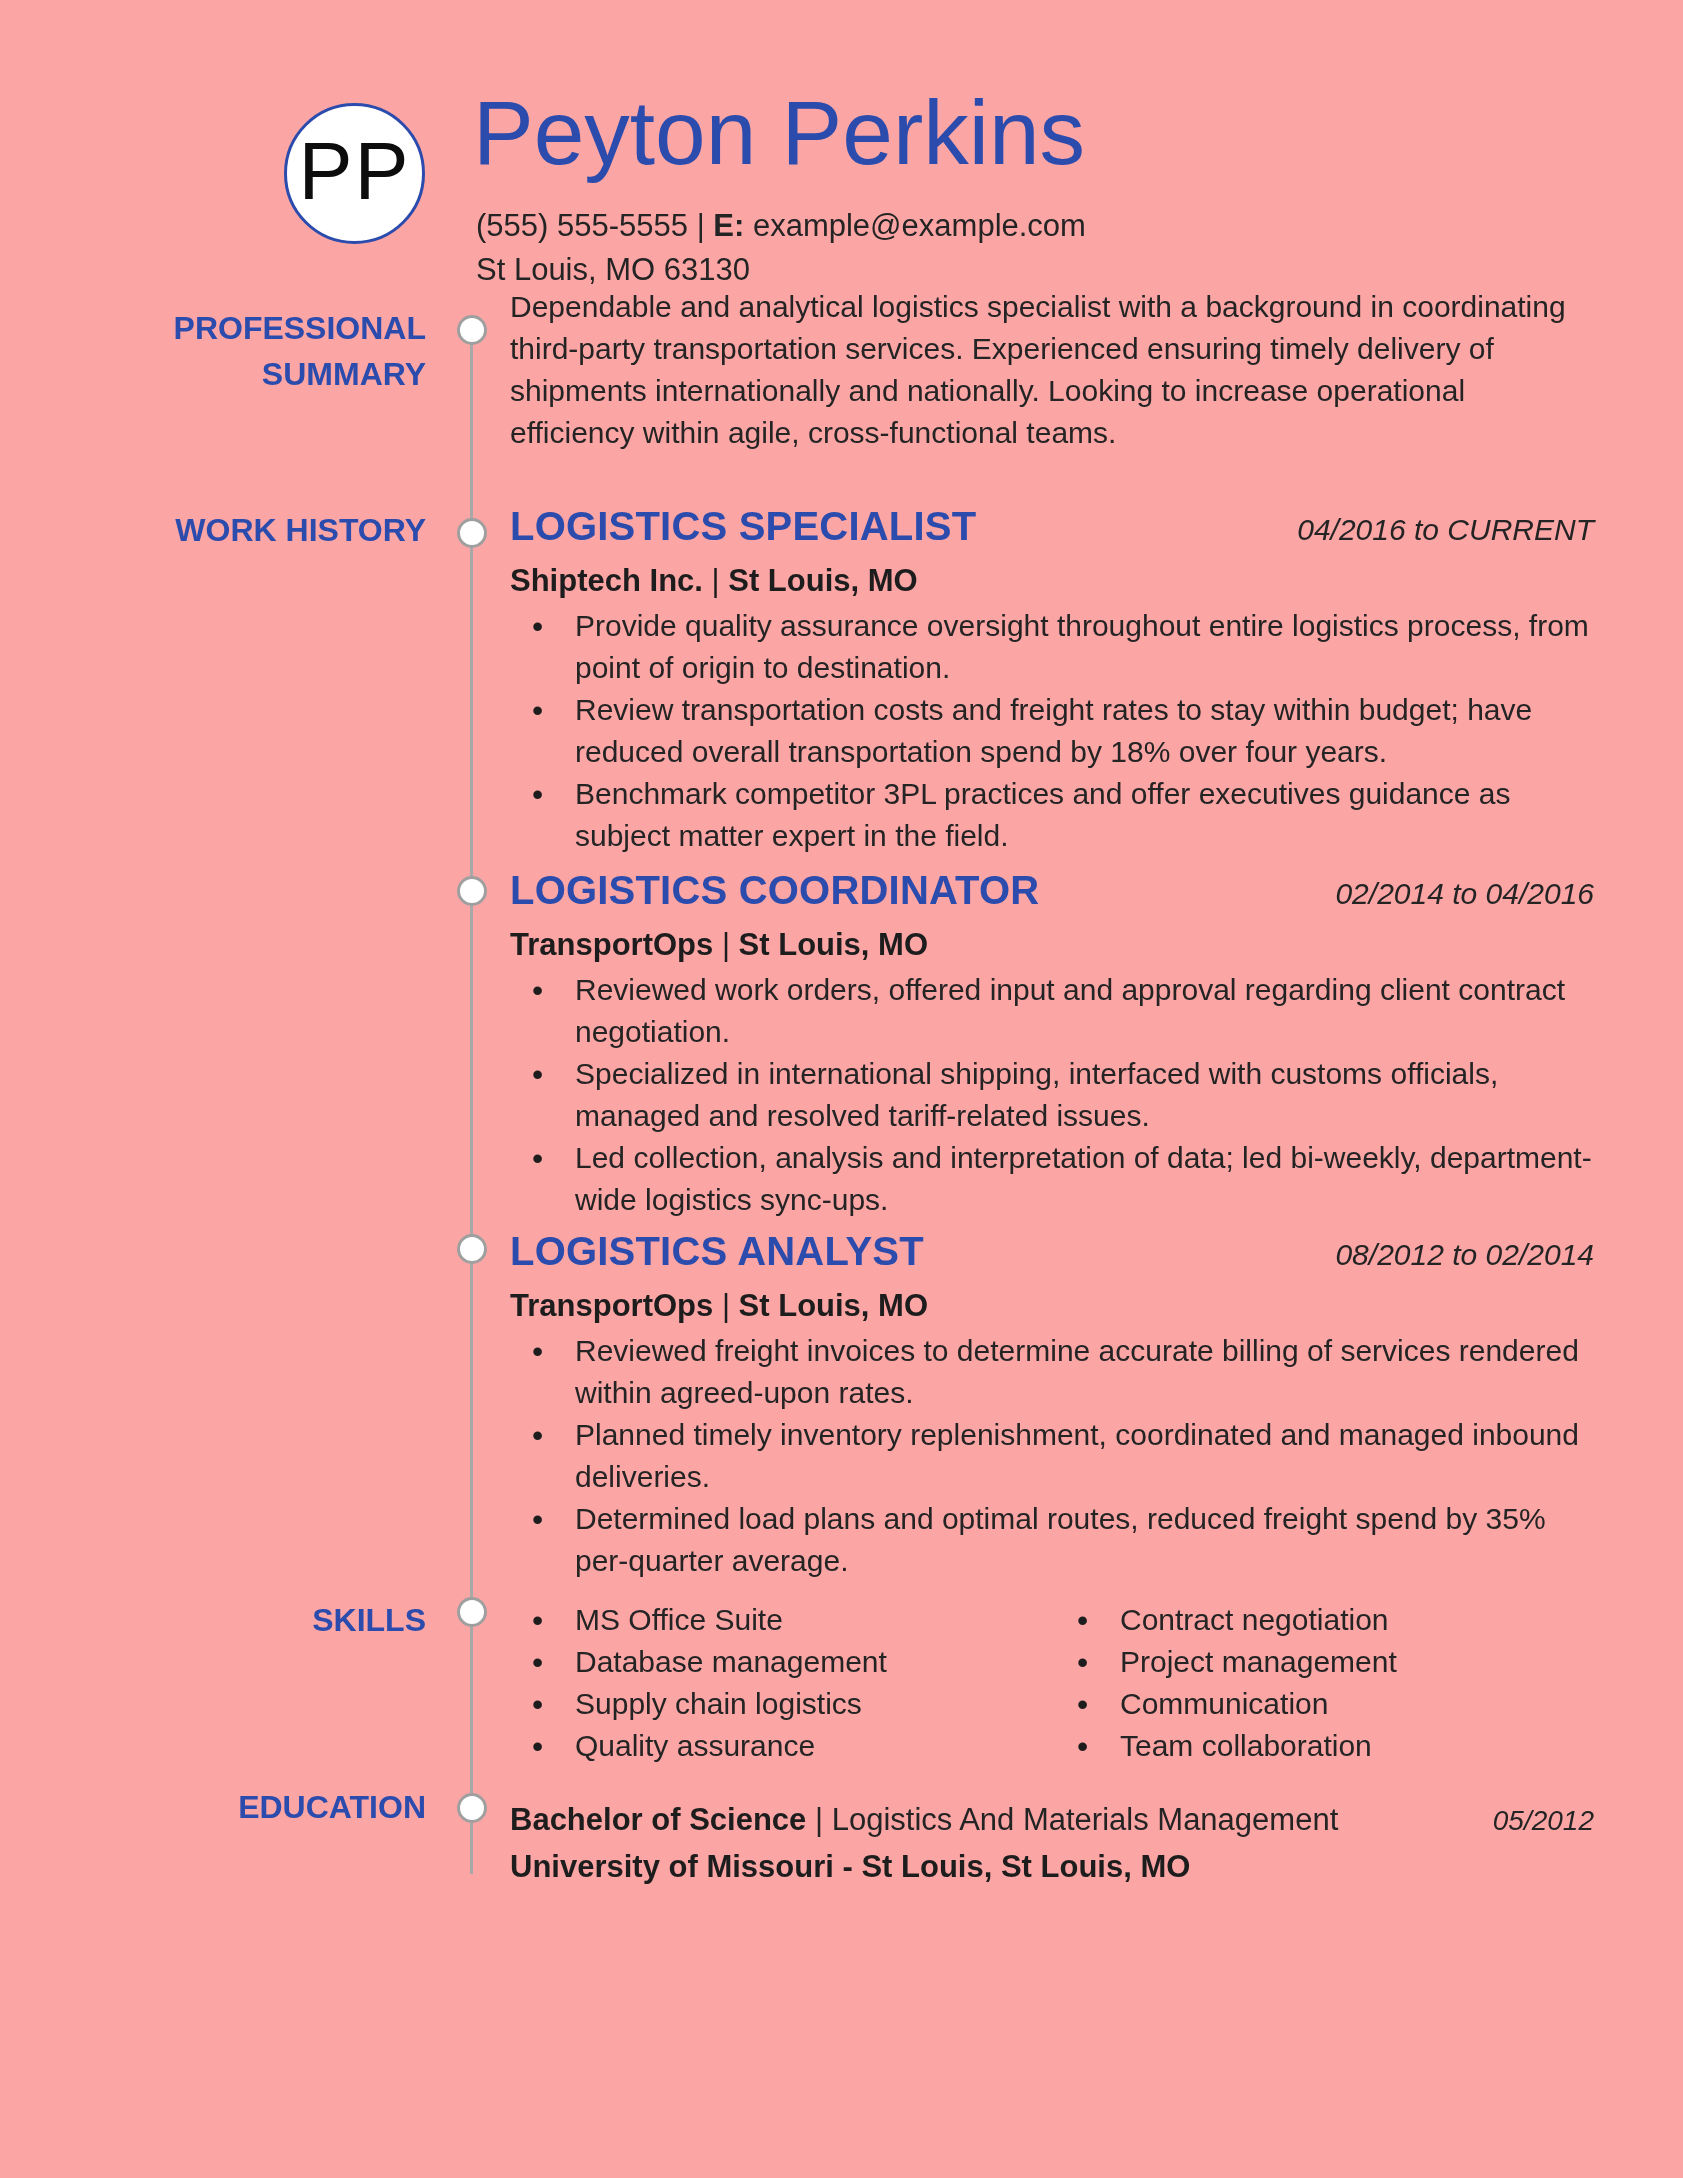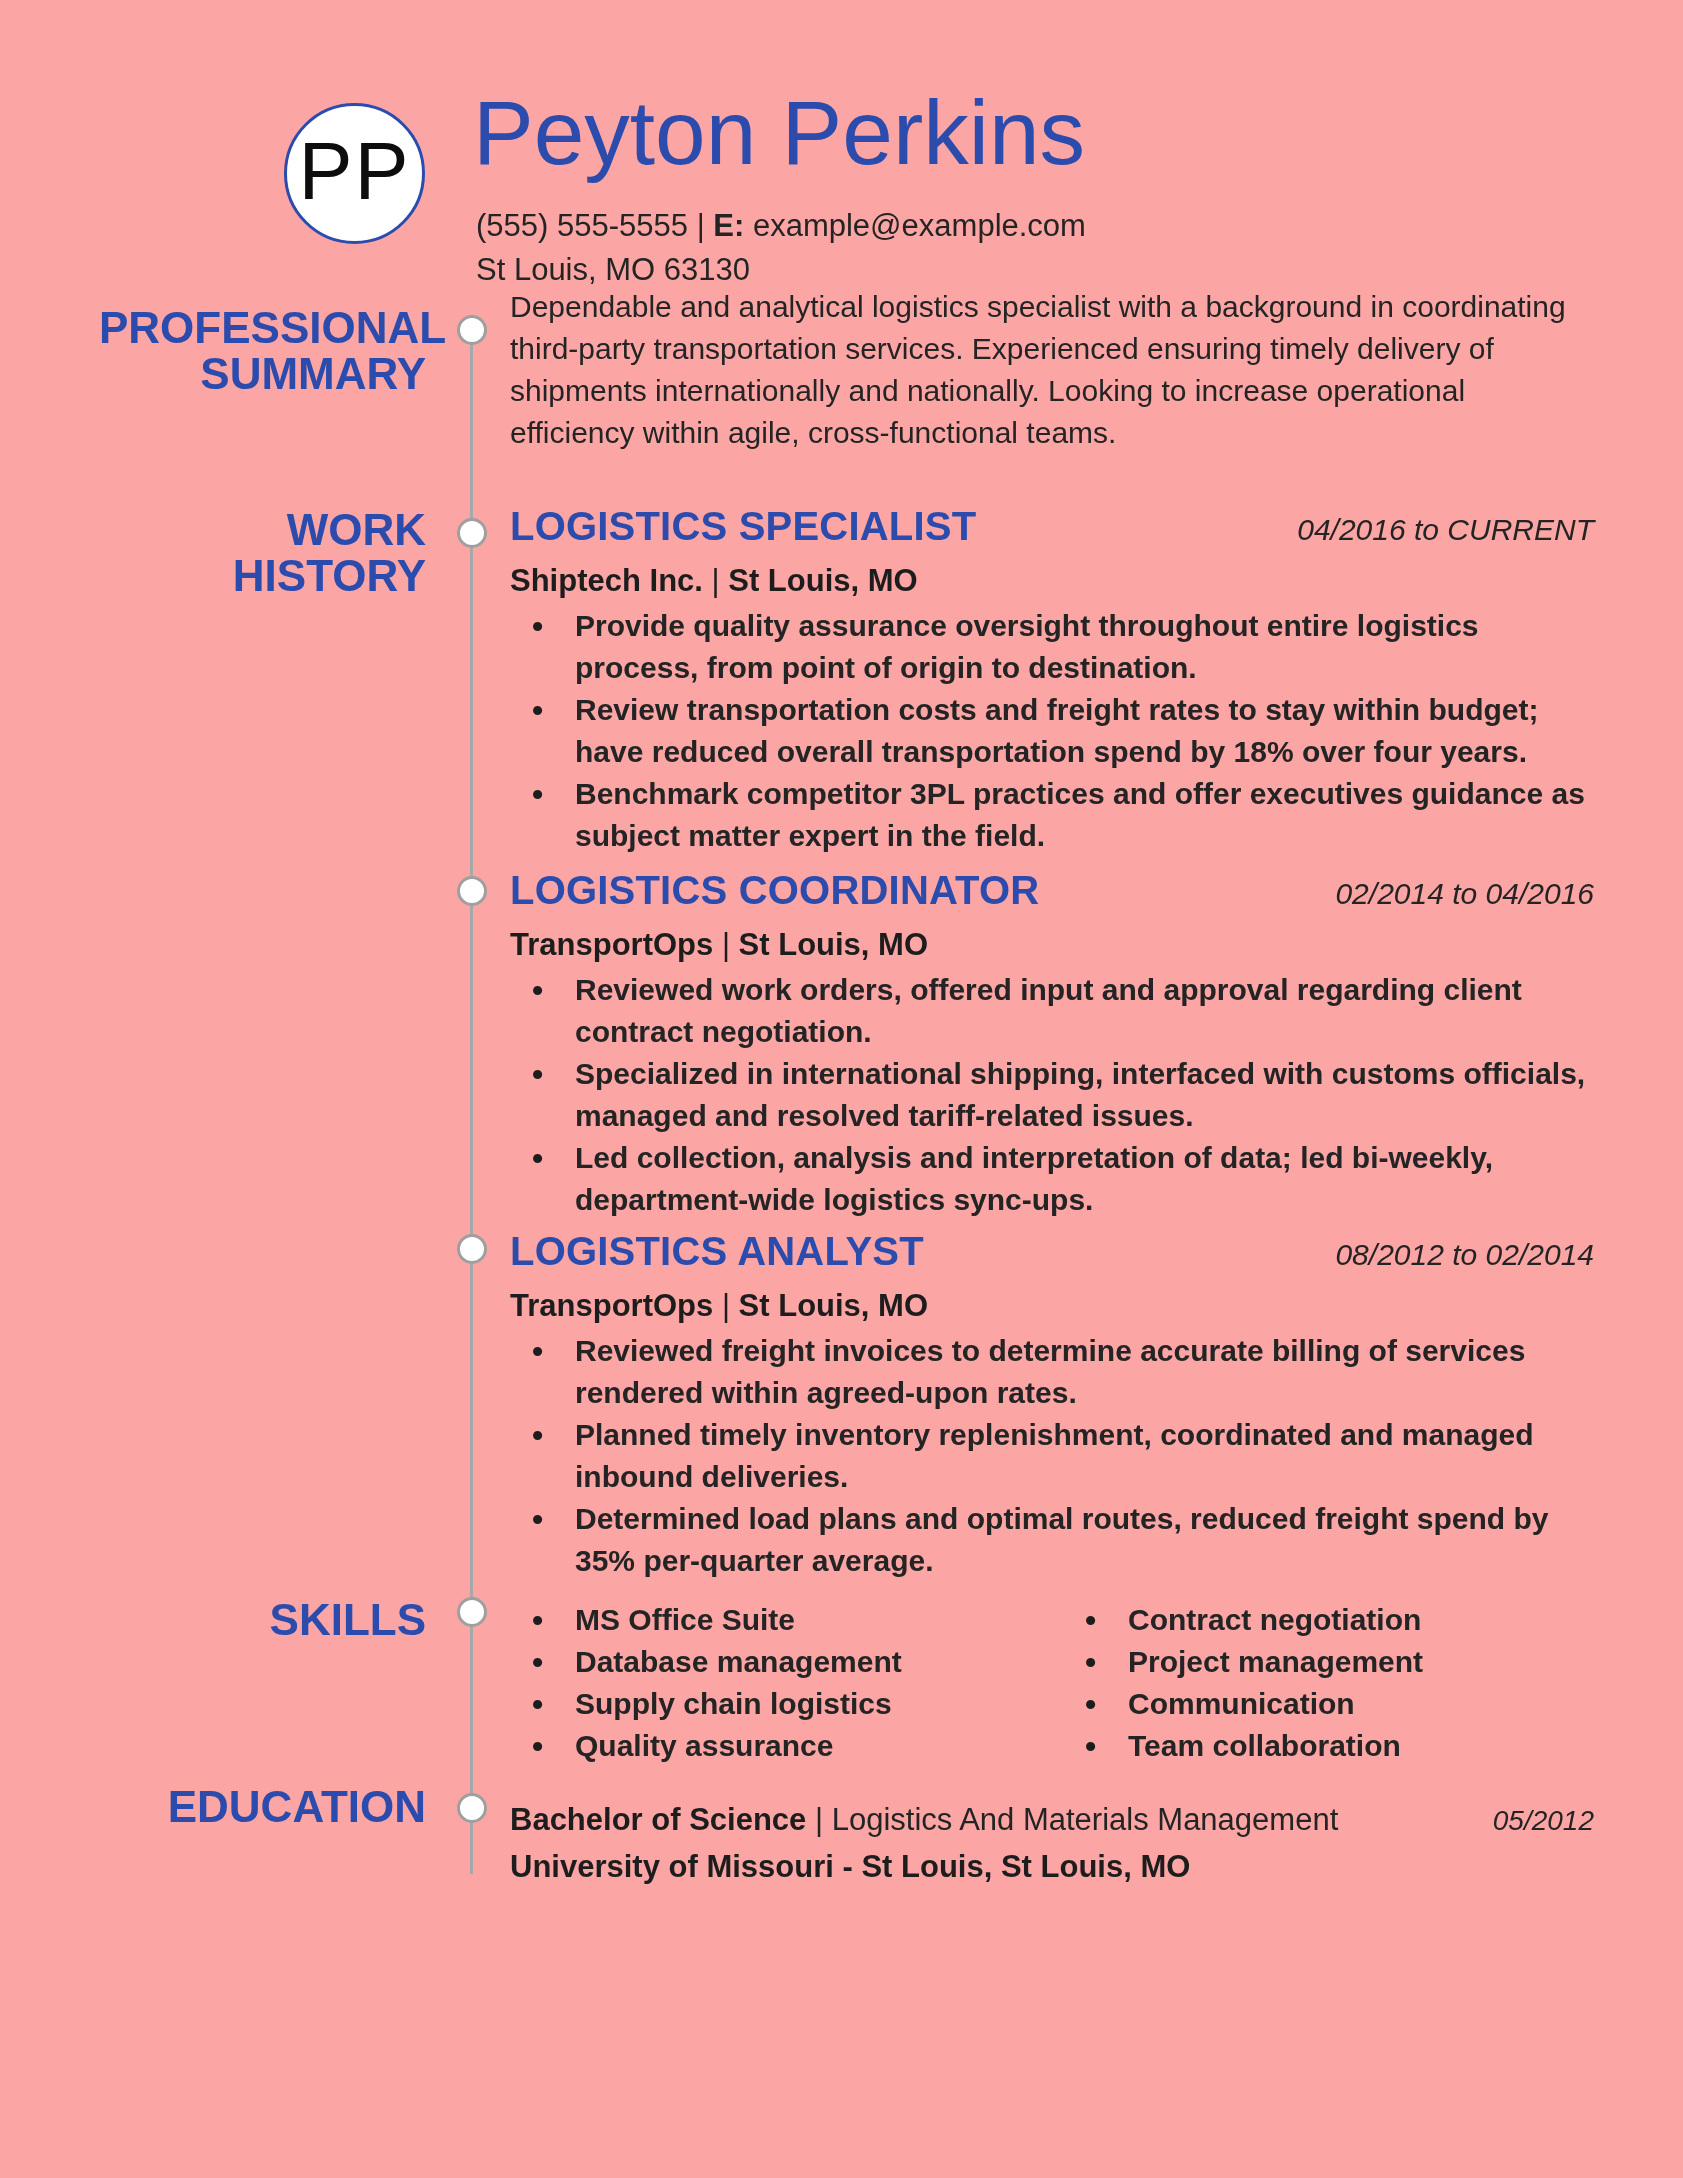--- a/index.html
+++ b/index.html
@@ -29,41 +29,41 @@
     white-space:nowrap;
   }
   .contact-block{
     position:absolute;left:476px;top:204px;
     font-size:31px;line-height:44px;color:#242424;
   }
   .contact-block .bold{font-weight:bold;}
   
   .side-heading{
     position:absolute;left:99px;width:327px;
-    text-align:right;font-weight:bold;font-size:44px;line-height:46px;
+    text-align:right;font-weight:bold;font-size:32px;line-height:46px;
     color:#2b4bad;
   }
   
   .timeline-line{
     position:absolute;left:470px;top:330px;width:3px;height:1544px;
     background:#a8a8a8;
   }
   .timeline-node{
     position:absolute;left:457px;width:30px;height:30px;box-sizing:border-box;
     border:3px solid #9f9f9f;border-radius:50%;background:#ffffff;z-index:2;
   }
   
   .content{position:absolute;left:510px;width:1084px;}
   .body-text{font-size:30px;line-height:42px;color:#242424;}
   .job-header{display:flex;justify-content:space-between;align-items:baseline;line-height:40px;}
   .job-title{font-size:40px;font-weight:bold;color:#2b4bad;letter-spacing:0.2px;}
   .job-dates{font-size:30px;font-style:italic;color:#242424;white-space:nowrap;}
   .company-line{font-size:31px;font-weight:bold;line-height:41px;margin-top:10px;color:#1d1d1d;}
   .company-line .sep{font-weight:400;}
-  ul.bullets{list-style:none;margin:4px 8px 0 0;padding:0;font-weight:bold;}
+  ul.bullets{list-style:none;margin:4px 0 0 0;padding:0;}
   ul.bullets li{
     position:relative;padding-left:65px;
     font-size:30px;line-height:42px;color:#242424;
   }
   ul.bullets li::before{
     content:"\2022";
     position:absolute;left:22px;top:0;
     font-size:32px;line-height:42px;color:#1d1d1d;
   }
   .skills-row{display:flex;}

